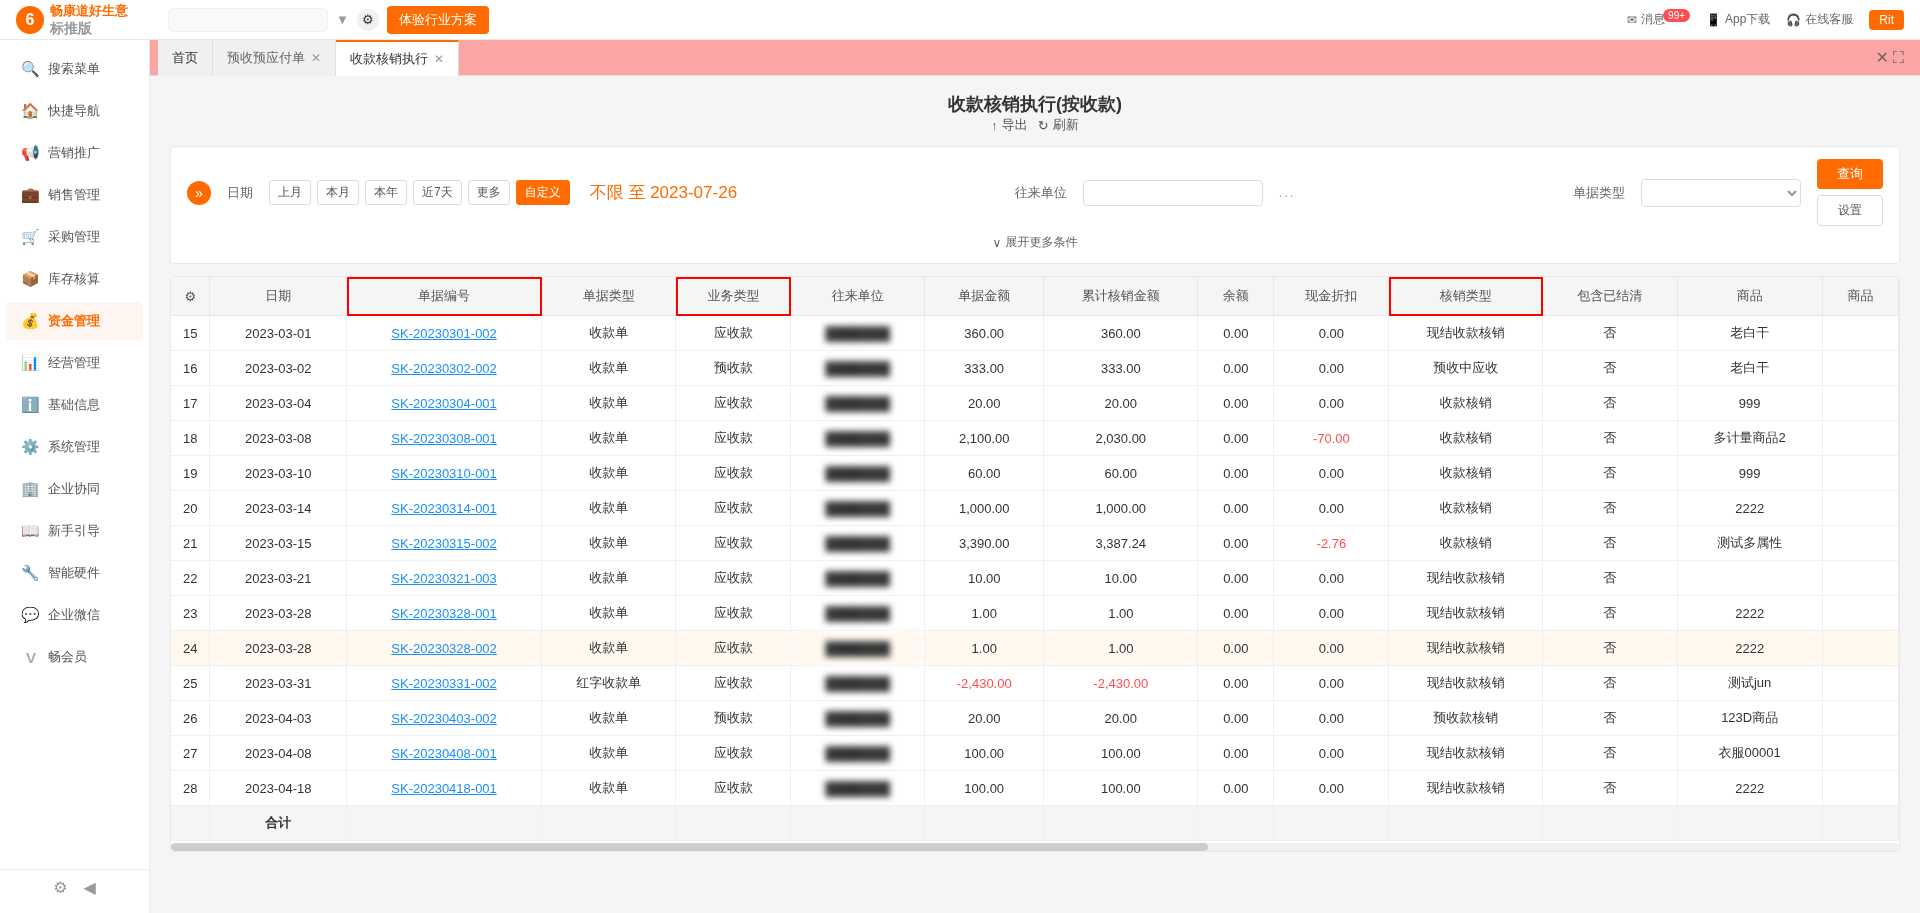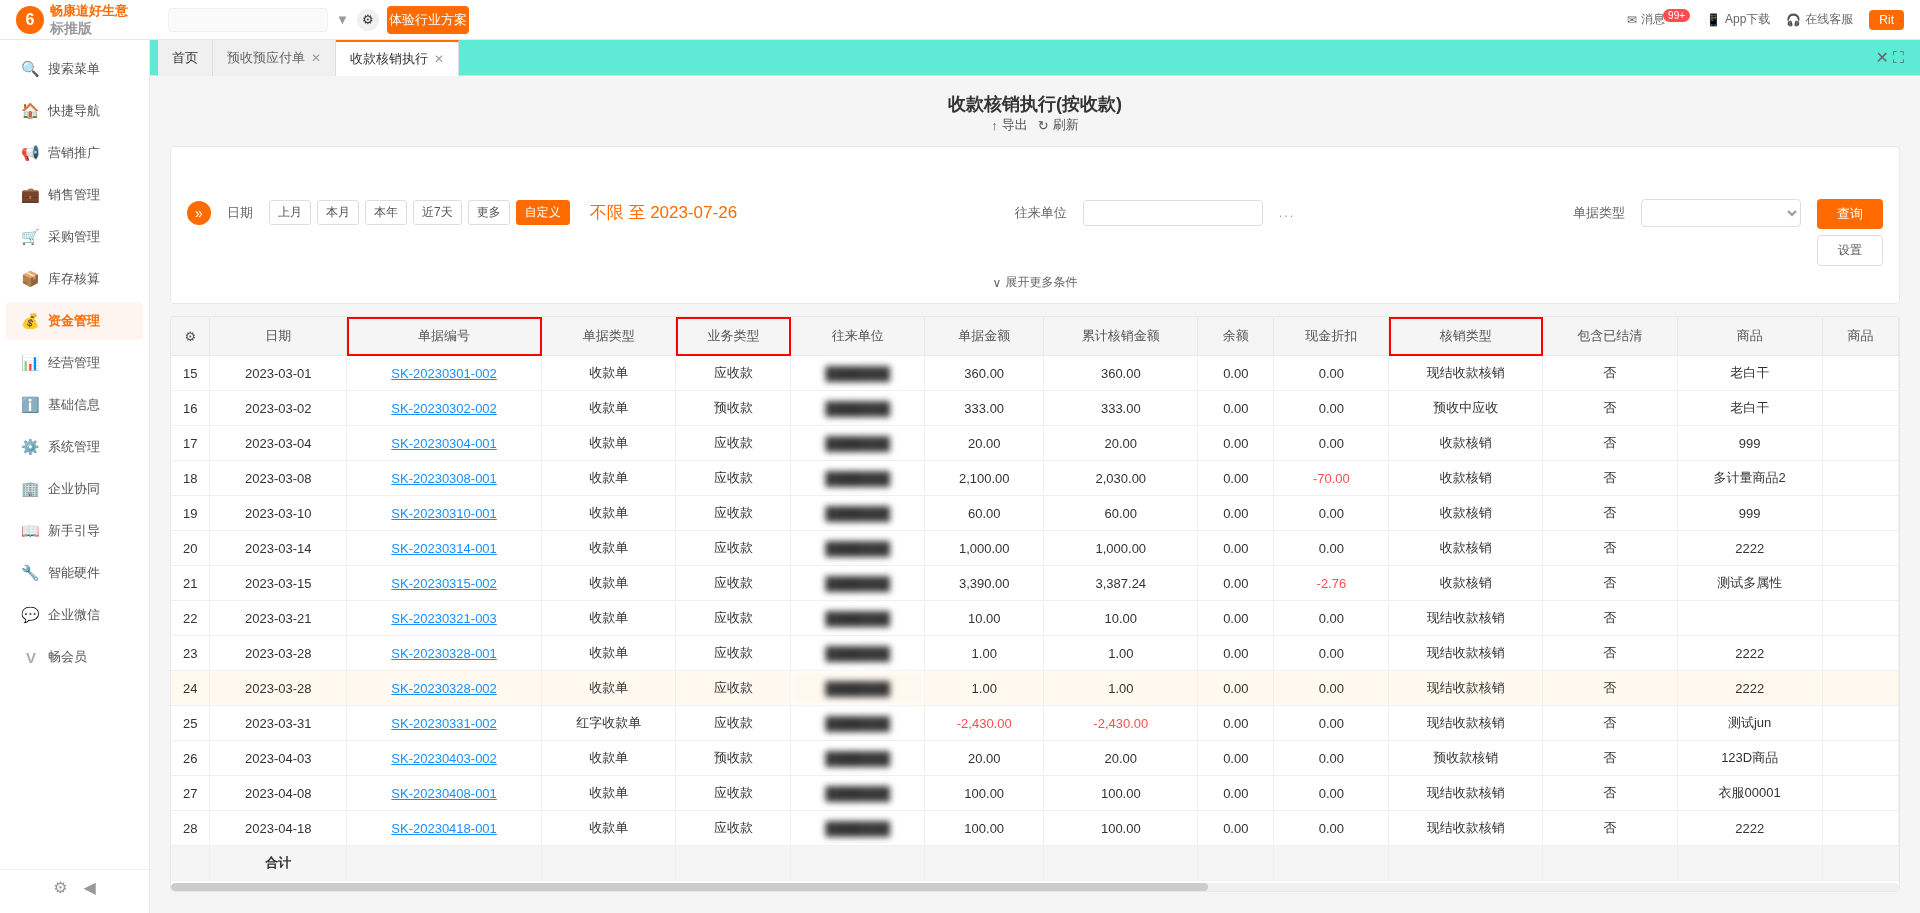--- a/index.html
+++ b/index.html
@@ -6,41 +6,41 @@
     body { font-family: 'Microsoft YaHei', Arial, sans-serif; font-size: 13px; background: #f5f5f5; color: #333; width: 1920px; min-height: 913px; overflow: hidden; }
 
     
     .top-bar { height: 40px; background: #fff; display: flex; align-items: center; padding: 0 16px; border-bottom: 1px solid #e8e8e8; gap: 12px; }
     .logo-area { display: flex; align-items: center; gap: 6px; color: #ff6b00; font-weight: bold; font-size: 14px; min-width: 140px; }
     .logo-icon { width: 28px; height: 28px; background: #ff6b00; border-radius: 50%; display: flex; align-items: center; justify-content: center; color: white; font-size: 16px; }
     .logo-text { display: flex; flex-direction: column; }
     .top-center { flex: 1; display: flex; align-items: center; gap: 8px; }
     .breadcrumb-input { background: #f5f5f5; border: 1px solid #ddd; border-radius: 4px; padding: 4px 10px; font-size: 12px; color: #999; width: 160px; }
     .top-icons { display: flex; align-items: center; gap: 16px; color: #666; font-size: 12px; }
-    .industry-btn { background: #ff6b00; color: white; border: none; border-radius: 4px; padding: 5px 2px; font-size: 13px; cursor: pointer; }
+    .industry-btn { background: #ff6b00; color: white; border: none; border-radius: 4px; padding: 5px 12px; font-size: 13px; cursor: pointer; }
     .gear-icon { width: 22px; height: 22px; background: #f0f0f0; border-radius: 50%; display: flex; align-items: center; justify-content: center; cursor: pointer; }
     .badge { background: #ff4d4f; color: white; border-radius: 8px; padding: 1px 5px; font-size: 10px; margin-left: -6px; margin-top: -8px; }
     .top-action { display: flex; align-items: center; gap: 4px; cursor: pointer; color: #666; }
 
     
     .main-layout { display: flex; height: 873px; }
 
     
     .sidebar { width: 150px; background: #fff; border-right: 1px solid #e8e8e8; display: flex; flex-direction: column; padding: 8px 0; }
     .sidebar-item { display: flex; align-items: center; gap: 8px; padding: 10px 16px; cursor: pointer; color: #555; font-size: 13px; border-radius: 4px; margin: 2px 6px; }
     .sidebar-item.active { background: #fff5f0; color: #ff6b00; font-weight: bold; }
     .sidebar-icon { width: 18px; height: 18px; display: flex; align-items: center; justify-content: center; font-size: 15px; }
     .sidebar-bottom { margin-top: auto; border-top: 1px solid #eee; padding: 8px 0; display: flex; align-items: center; justify-content: center; gap: 16px; }
     .sidebar-bottom-icon { color: #999; cursor: pointer; font-size: 16px; }
 
     
     .content-area { flex: 1; display: flex; flex-direction: column; overflow: hidden; }
 
     
-    .tabs-bar { display: flex; align-items: center; background: #5eead4; border-bottom: 1px solid #ddd; height: 36px; padding: 0 8px; }
+    .tabs-bar { display: flex; align-items: center; background: #fca5a5; border-bottom: 1px solid #ddd; height: 36px; padding: 0 8px; }
     .tab { display: flex; align-items: center; gap: 6px; padding: 0 14px; height: 36px; background: #f0f0f0; color: #666; font-size: 13px; cursor: pointer; border-right: 1px solid #ddd; }
     .tab.home { color: #333; }
     .tab.active { background: #fff; color: #333; border-top: 2px solid #ff6b00; }
     .tab-close { font-size: 12px; color: #999; cursor: pointer; }
     .tabs-spacer { flex: 1; }
     .tabs-actions { display: flex; align-items: center; gap: 4px; padding: 0 8px; }
     .tabs-action-btn { background: none; border: none; cursor: pointer; color: #666; font-size: 16px; }
 
     
     .page-content { flex: 1; padding: 16px 20px; background: #f5f5f5; overflow: auto; }
@@ -243,21 +243,21 @@
 
           <span style="flex:1"></span>
           <span class="filter-label">往来单位</span>
           <input class="filter-input" style="width: 180px;">
           <span class="filter-dots">...</span>
           <span style="flex:1"></span>
           <span class="filter-label">单据类型</span>
           <select class="filter-select">
             <option></option>
           </select>
-          <div style="display:flex;flex-direction:column;gap:6px;margin-top:40px;">
+          <div style="display:flex;flex-direction:column;gap:6px;">
             <button class="filter-query-btn">查询</button>
             <button class="filter-set-btn">设置</button>
           </div>
         </div>
         <div class="expand-row">
           <button class="expand-btn">
             <span>∨</span>
             <span>展开更多条件</span>
           </button>
         </div>

